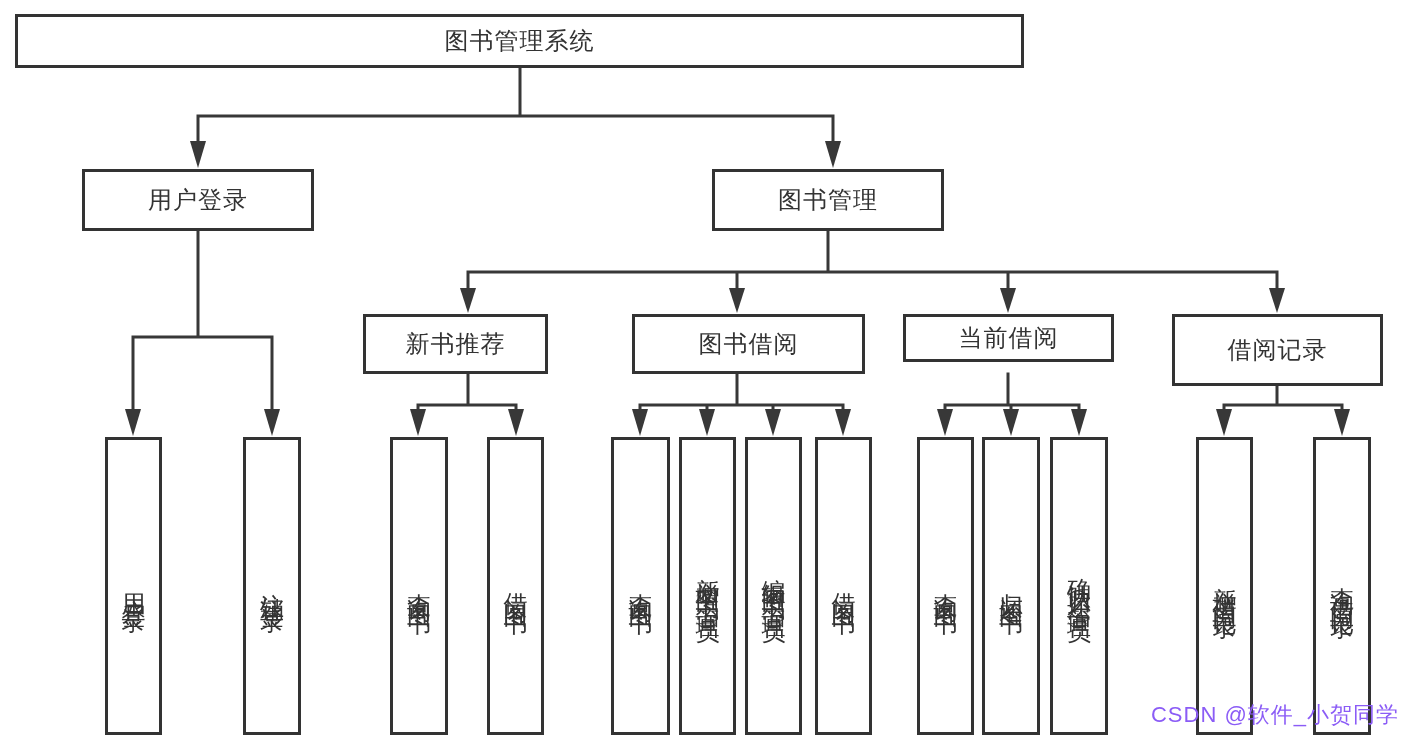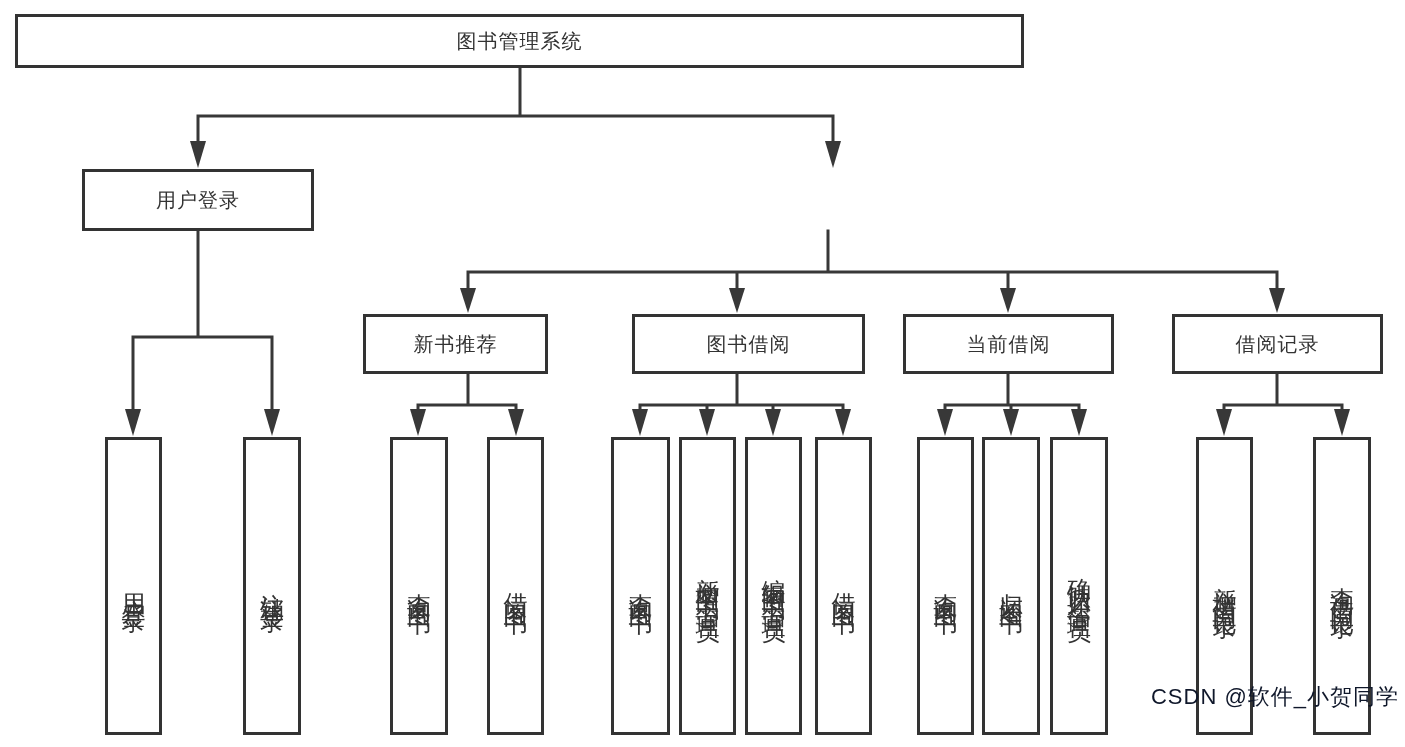--- a/index.html
+++ b/index.html
@@ -37,60 +37,60 @@
     box-sizing: border-box;
     background: #ffffff;
     border: 3px solid #333333;
     color: #333333;
     display: flex;
     align-items: center;
     justify-content: center;
     z-index: 1;
   }
   .node.h {
-    font-size: 20px;
+    font-size: 24px;
     letter-spacing: 1px;
     white-space: nowrap;
     font-family: Liberation Mono, monospace;
   }
   .node.v {
     writing-mode: vertical-rl;
     text-orientation: mixed;
     font-size: 24px;
     letter-spacing: 6px;
     line-height: 1;
   }
   
   .n-root           { left: 15px;   top: 14px;  width: 1009px; height: 54px; }
   .n-user-login     { left: 82px;   top: 169px; width: 232px;  height: 62px; }
   .n-book-mgmt      { left: 712px;  top: 169px; width: 232px;  height: 62px; }
   .n-new-book-rec   { left: 363px;  top: 314px; width: 185px;  height: 60px; }
   .n-book-borrow    { left: 632px;  top: 314px; width: 233px;  height: 60px; }
-  .n-current-borrow { left: 903px;  top: 314px; width: 211px;  height: 60px; }
-  .n-borrow-records { left: 1172px; top: 314px; width: 211px;  height: 60px; }
+  .n-current-borrow { left: 903px;  top: 314px; width: 211px;  height: 48px; }
+  .n-borrow-records { left: 1172px; top: 314px; width: 211px;  height: 72px; }
   .n-a1 { left: 105px;  top: 437px; width: 57px; height: 298px; }
   .n-a2 { left: 243px;  top: 437px; width: 58px; height: 298px; }
   .n-b1 { left: 390px;  top: 437px; width: 58px; height: 298px; }
   .n-b2 { left: 487px;  top: 437px; width: 57px; height: 298px; }
   .n-c1 { left: 611px;  top: 437px; width: 59px; height: 298px; }
   .n-c2 { left: 679px;  top: 437px; width: 57px; height: 298px; }
   .n-c3 { left: 745px;  top: 437px; width: 57px; height: 298px; }
   .n-c4 { left: 815px;  top: 437px; width: 57px; height: 298px; }
   .n-d1 { left: 917px;  top: 437px; width: 57px; height: 298px; }
   .n-d2 { left: 982px;  top: 437px; width: 58px; height: 298px; }
   .n-d3 { left: 1050px; top: 437px; width: 58px; height: 298px; }
   .n-e1 { left: 1196px; top: 437px; width: 57px; height: 298px; }
   .n-e2 { left: 1313px; top: 437px; width: 58px; height: 298px; }
   .watermark {
     position: absolute;
     right: 6px;
-    top: 682px;
+    top: 700px;
     z-index: 2;
     font-size: 22px;
-    color: #0f172a;
+    color: #8b5cf6;
     letter-spacing: 1px;
     white-space: nowrap;
   }
 </style>
 </head>
 <body>
 
 <div class="canvas">
 
   <svg class="connectors" viewBox="0 0 1405 747" xmlns="http://www.w3.org/2000/svg">
@@ -136,20 +136,23 @@
     </g>
   </svg>
 
   <div class="node h n-root">
     <span>图书管理系统</span>
   </div>
 
   <div class="node h n-user-login">
     <span>用户登录</span>
   </div>
+  <div class="node h n-book-mgmt">
+    <span>图书管理</span>
+  </div>
 
   <div class="node h n-new-book-rec">
     <span>新书推荐</span>
   </div>
   <div class="node h n-book-borrow">
     <span>图书借阅</span>
   </div>
   <div class="node h n-current-borrow">
     <span>当前借阅</span>
   </div>

